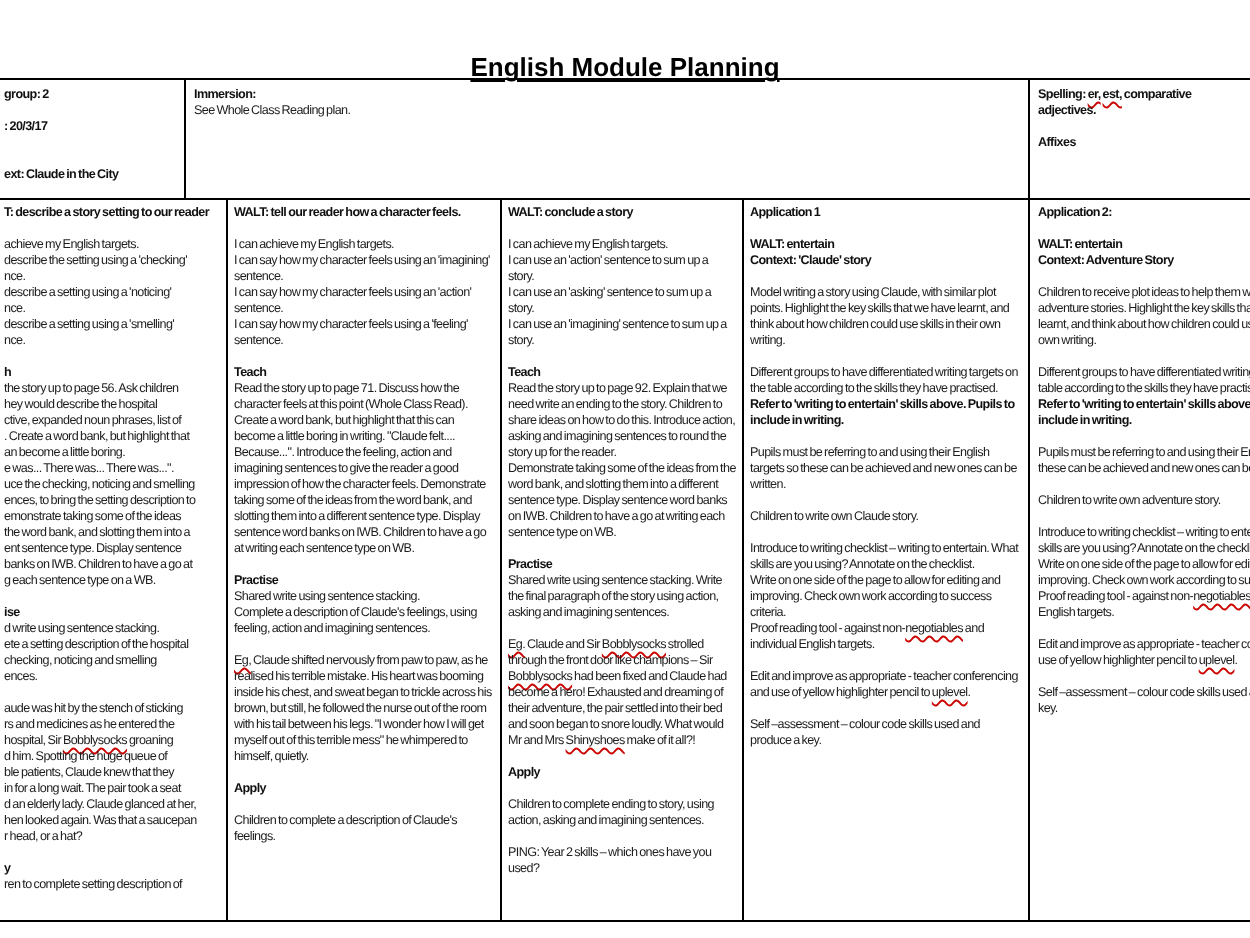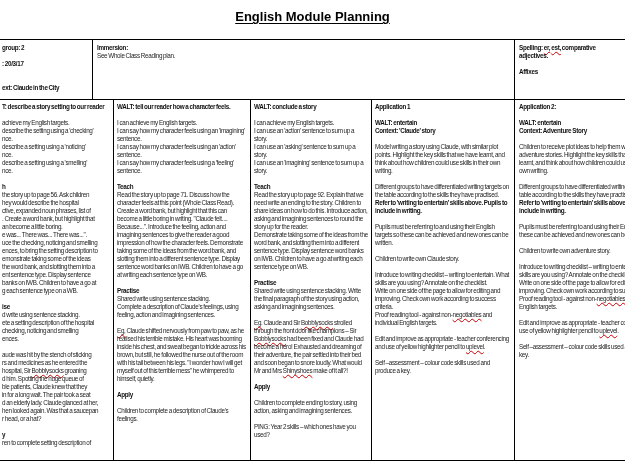--- a/index.html
+++ b/index.html
@@ -3,21 +3,21 @@
 <meta charset="utf-8">
 <style>
   html,body{margin:0;padding:0;}
   body{
     width:625px;height:469px;overflow:hidden;position:relative;
     background:#ffffff;
     font-family:"Liberation Sans",sans-serif;
     color:#1d1d1d;
   }
   .title{
-    position:absolute;top:9px;left:0;width:625px;text-align:center;
+    position:absolute;top:26px;left:0;width:625px;text-align:center;
     font-size:13px;font-weight:700;color:#000;
   }
   .title span{text-decoration:underline;text-underline-offset:2px;}
   .bline{position:absolute;background:#000;}
   .cell{
     position:absolute;
     font-size:6.3px;line-height:8px;letter-spacing:-0.3px;word-spacing:-0.5px;
     overflow:hidden;
   }
   .ln{min-height:8px;}

